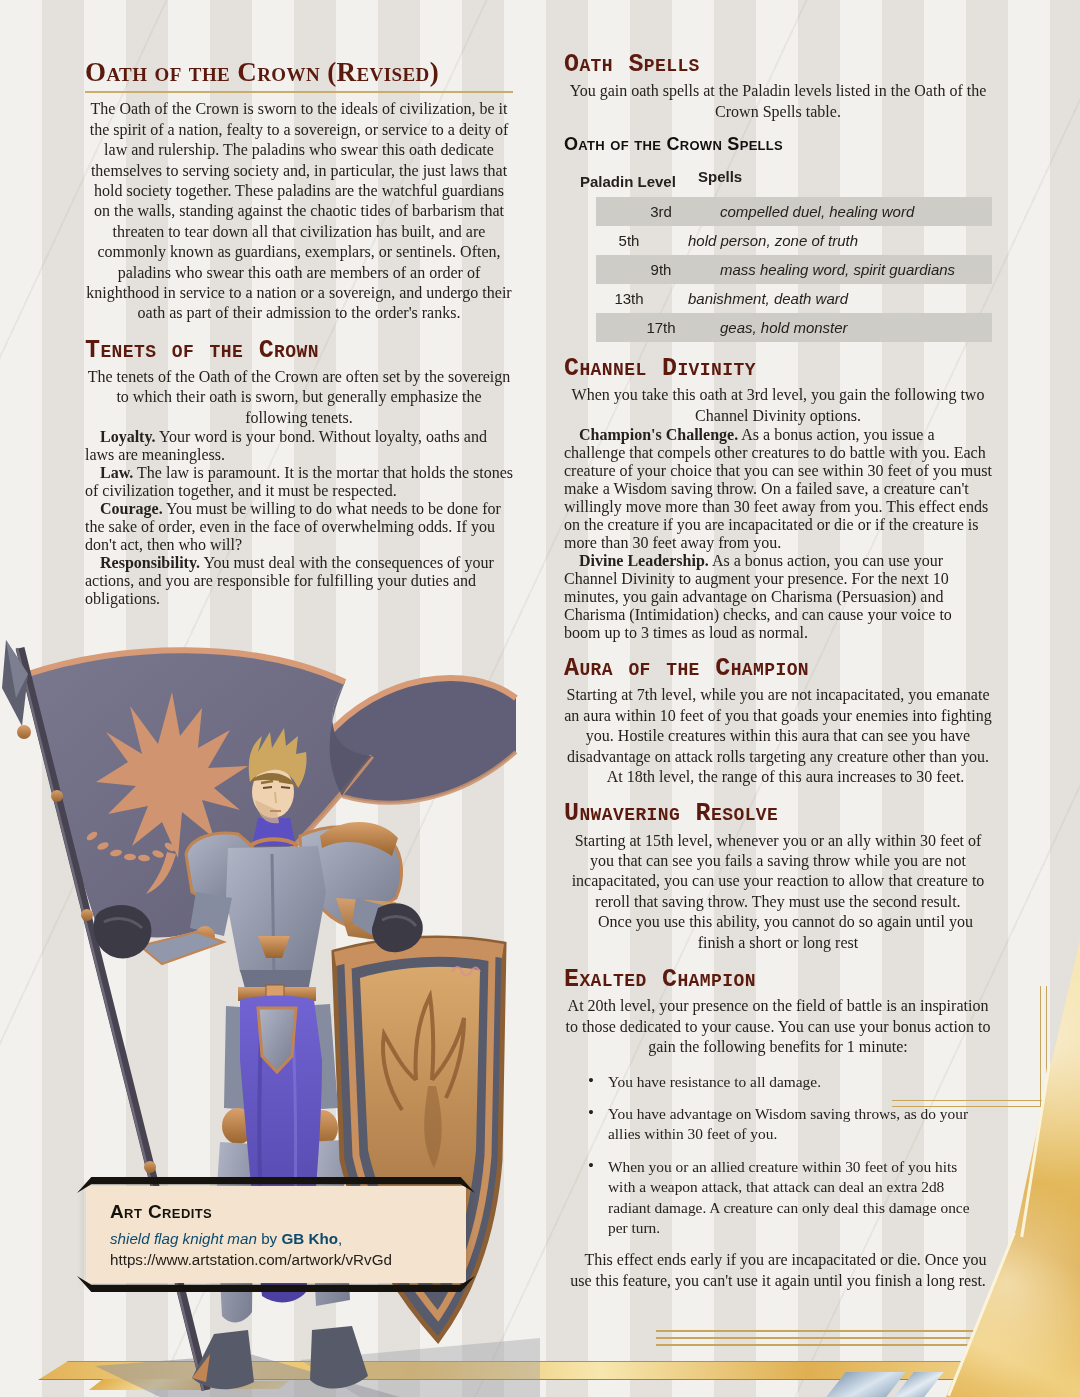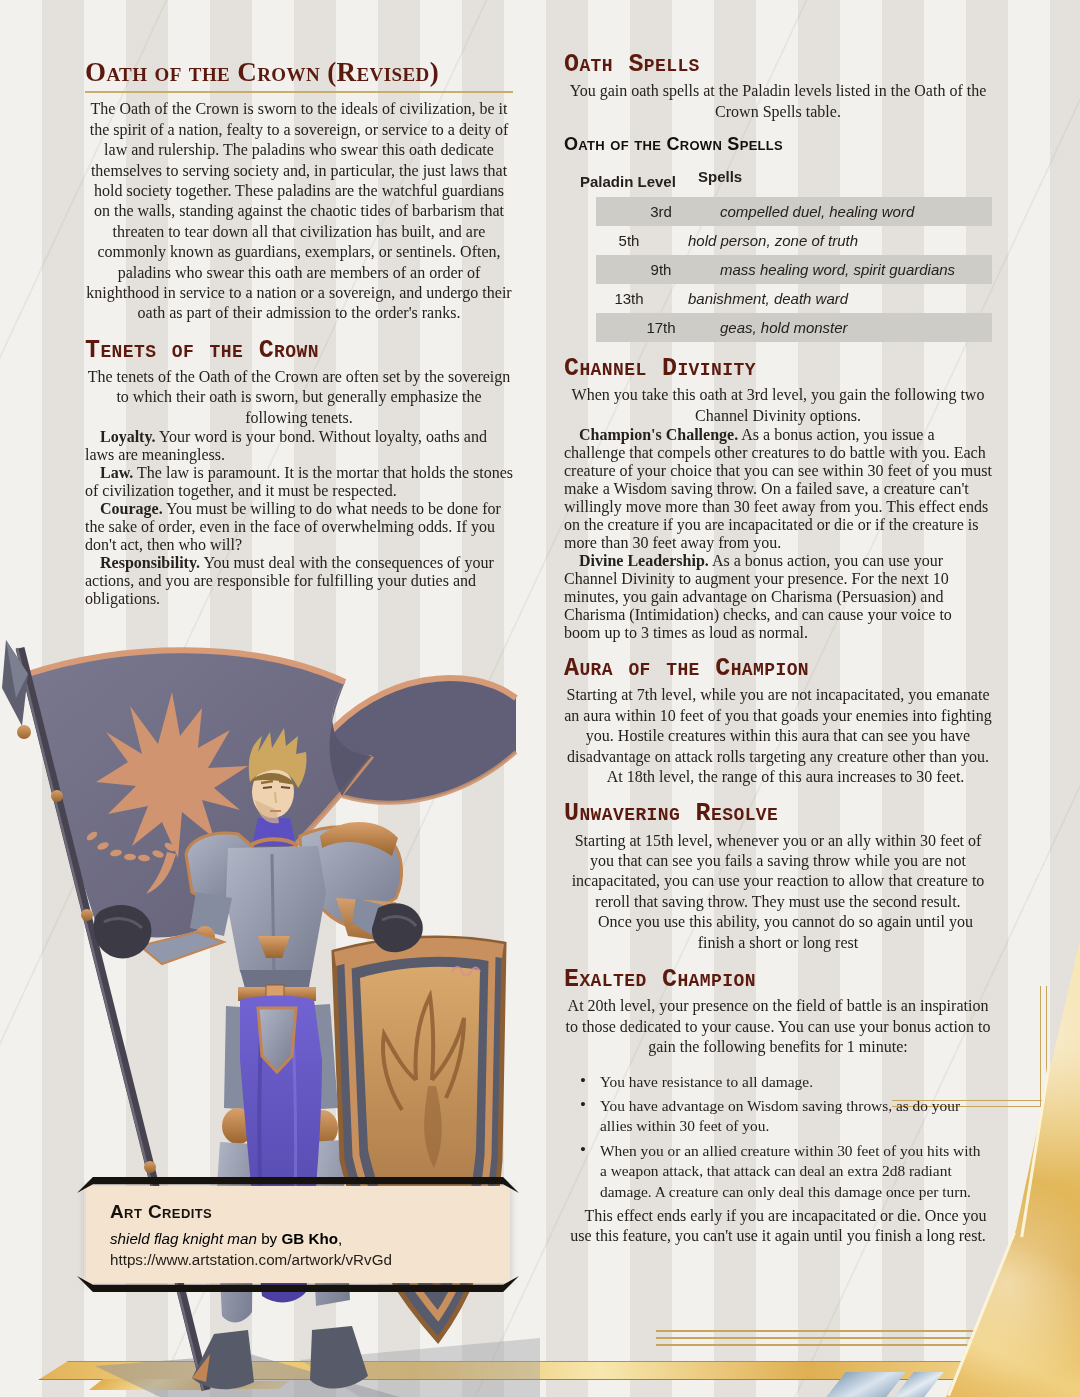--- a/index.html
+++ b/index.html
@@ -34,35 +34,35 @@
   .tbl-title{font-weight:bold;font-variant:small-caps;font-size:18px;letter-spacing:.3px;color:#121110;margin:0 0 4px 0;}
   .tbl-row{display:flex;align-items:center;font-size:15px;line-height:19px;padding:5px 6px;}
   .tbl-head{font-weight:bold;padding:2px 6px 6px 6px;}
   .tbl-row.striped{background:#CECCC6;margin-left:32px;}
   .cell-level{width:118px;text-align:center;flex:none;}
   .tbl-head .cell-level{text-align:left;padding-left:10px;margin-top:11px;}
   .cell-spells{flex:1;font-style:italic;}
   .tbl-head .cell-spells{font-style:normal;}
   
   .bullets{margin:14px 0 0 6px;padding:0;list-style:none;}
-  .bullets li{position:relative;font-size:15.4px;line-height:20.4px;padding-left:26px;margin:4px;}
+  .bullets li{position:relative;font-size:15.4px;line-height:20.4px;padding-left:26px;margin:12px;}
   .bullets li::before{content:"•";position:absolute;left:6px;top:-1px;font-size:17px;}
   .outro{margin-top:14px;}
   
   .credits{
-    position:absolute;left:86px;top:1186px;width:424px;z-index:6;
+    position:absolute;left:86px;top:1186px;width:380px;z-index:6;
     background:#F4E4CF;padding:15px 24px 13px 24px;box-sizing:border-box;
     font-family:"Liberation Sans", sans-serif;
     box-shadow:0 0 8px rgba(60,50,40,.25);
   }
   .credits-bar{position:absolute;left:-9px;right:-9px;height:16px;background:#16130F;}
   .credits-bar.top{top:-9px;clip-path:polygon(0 100%, 3.6% 0, 96.4% 0, 100% 100%, 96.4% 46%, 3.6% 46%);}
   .credits-bar.bot{bottom:-9px;clip-path:polygon(0 0, 3.6% 100%, 96.4% 100%, 100% 0, 96.4% 54%, 3.6% 54%);}
   .credits-title{font-weight:bold;font-variant:small-caps;font-size:19px;letter-spacing:.4px;color:#16130F;margin:0 0 5px 0;}
-  .credits-line{font-size:15.2px;line-height:21px;color:#000000;margin:0;}
+  .credits-line{font-size:15.2px;line-height:21px;color:#0c4a6e;margin:0;}
   .credits-line .work{font-style:italic;}
   .credits-line .artist{font-weight:bold;}
   .credits-url{font-size:15.2px;line-height:21px;color:#23201c;text-decoration:none;display:block;}
   
   .ribbon{
     position:absolute;left:38px;top:1361px;width:1042px;height:17px;z-index:1;
     background:linear-gradient(90deg,#E2B257,#F2D488 16%,#E7BC5E 36%,#F7E7AE 54%,#DFAF52 74%,#F0D186 90%,#DCA94B);
     border-top:1px solid #C3912C;border-bottom:1px solid #B3821D;
     clip-path:polygon(30px 0,100% 0,100% 100%,0 100%);
   }

